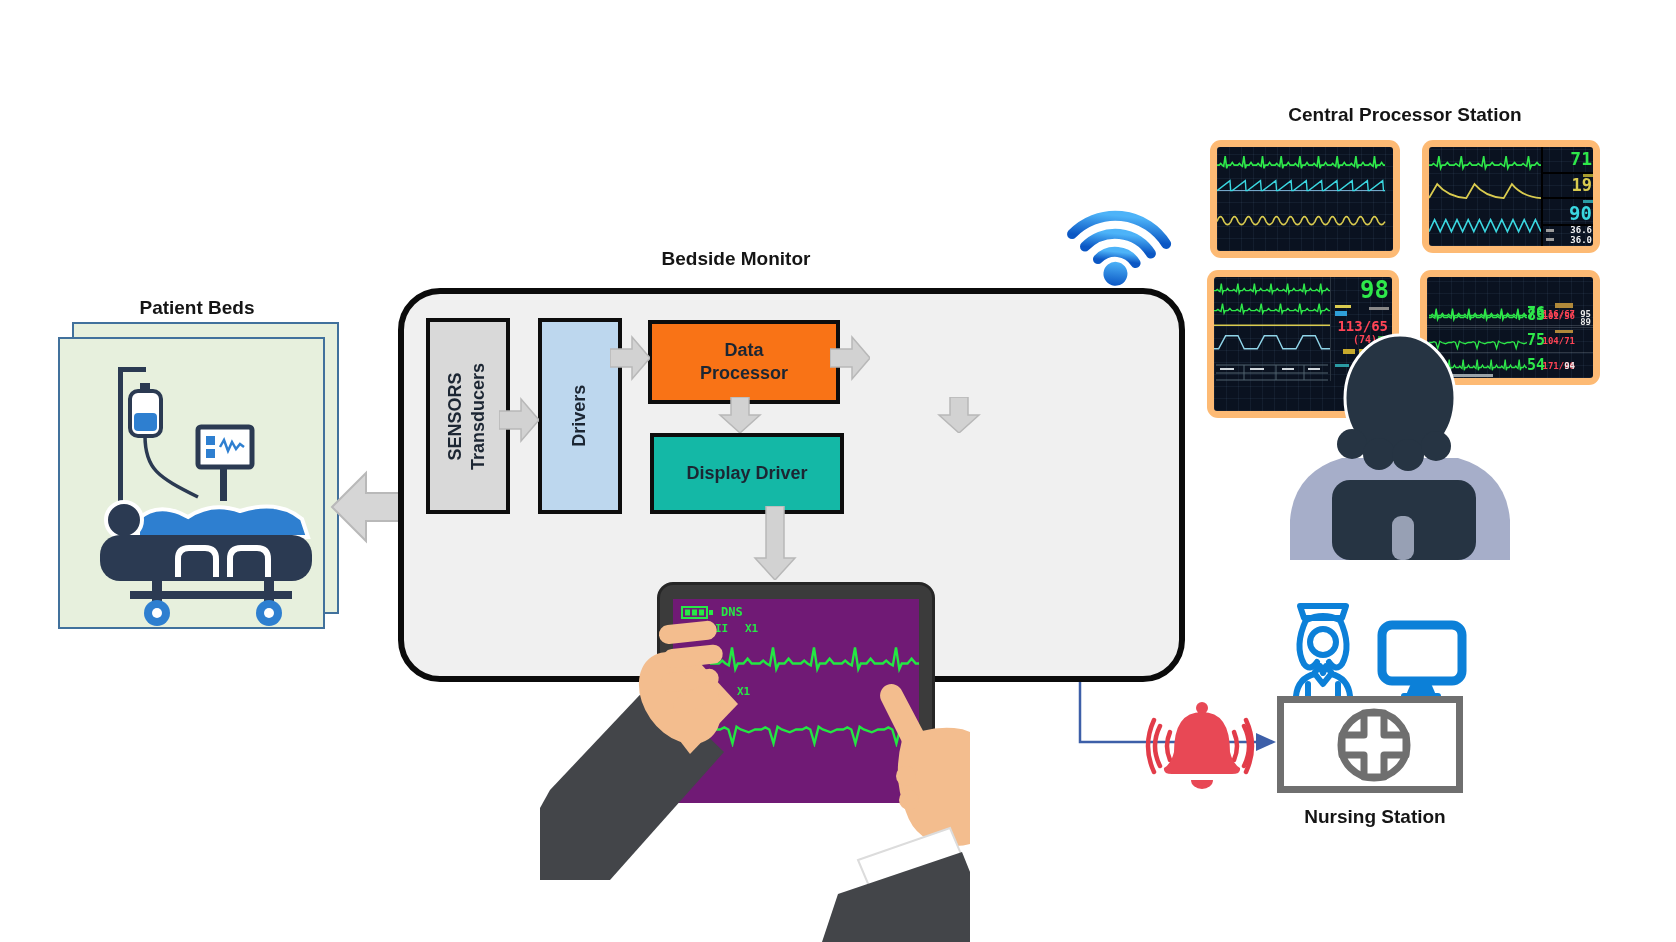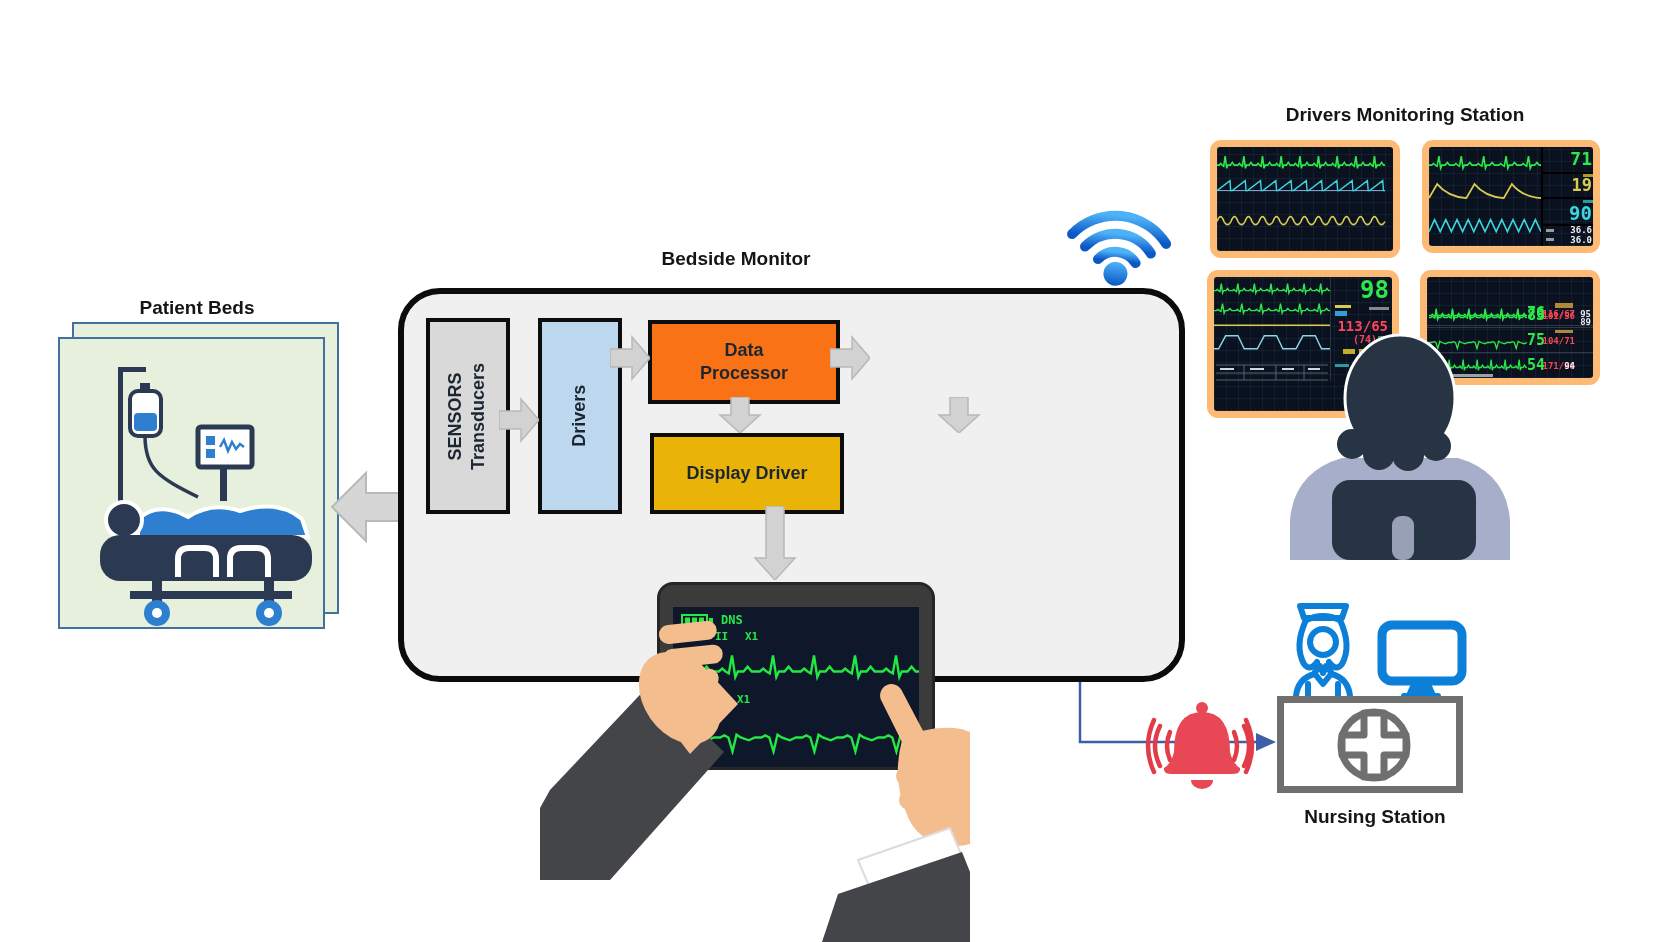--- a/index.html
+++ b/index.html
@@ -91,21 +91,21 @@
         <div class="vtext">Drivers</div>
       </div>
   </div>
 
   <div class="block" style="left:648px;top:320px;width:184px;height:76px;background:#f97316;">
     <div><span>Data</span><br>
          <span>Processor</span></div>
   </div>
 
 
-  <div class="block" style="left:650px;top:433px;width:186px;height:73px;background:#eab308;">
+  <div class="block" style="left:650px;top:433px;width:186px;height:73px;background:#14b8a6;">
     <span>Display Driver</span>
   </div>
 
 
   <svg class="abs" style="left:499px;top:397px;" width="40" height="46">
     <polygon points="0,14 22,14 22,2 40,23 22,44 22,32 0,32" fill="#d2d2d2" stroke="#b8b8b8" stroke-width="1.5"></polygon>
     </svg>
   <svg class="abs" style="left:610px;top:335px;" width="40" height="46">
     <polygon points="0,14 22,14 22,2 40,23 22,44 22,32 0,32" fill="#d2d2d2" stroke="#b8b8b8" stroke-width="1.5"></polygon>
     </svg>
@@ -116,21 +116,21 @@
     <polygon points="13,0 13,18 2,18 22,36 42,18 31,18 31,0" fill="#d2d2d2" stroke="#b8b8b8" stroke-width="1.5"></polygon>
     </svg>
   <svg class="abs" style="left:937px;top:397px;" width="44" height="36">
     <polygon points="13,0 13,18 2,18 22,36 42,18 31,18 31,0" fill="#d2d2d2" stroke="#b8b8b8" stroke-width="1.5"></polygon>
     </svg>
   <svg class="abs" style="left:753px;top:506px;" width="44" height="74">
     <polygon points="13,0 13,52 2,52 22,74 42,52 31,52 31,0" fill="#d2d2d2" stroke="#b8b8b8" stroke-width="1.5"></polygon>
     </svg>
 
   <div class="abs" style="left:657px;top:582px;width:278px;height:188px;background:#3b3b3b;border:3px solid #262626;border-radius:16px;box-sizing:border-box;">
-    <div style="position:absolute;left:13px;top:22px;width:246px;height:160px;background:#0f172a;overflow:hidden;">
+    <div style="position:absolute;left:13px;top:14px;width:246px;height:204px;background:#701a75;overflow:hidden;">
       <svg class="abs" style="left:8px;top:7px;" width="34" height="14">
         <rect x="1" y="1" width="25" height="11" fill="none" stroke="#26e946" stroke-width="2"></rect>
         <rect x="28" y="4" width="4" height="5" fill="#26e946"></rect>
         <rect x="4" y="3.5" width="5" height="6" fill="#26e946"></rect>
         <rect x="11" y="3.5" width="5" height="6" fill="#26e946"></rect>
         <rect x="18" y="3.5" width="5" height="6" fill="#26e946"></rect>
       </svg>
       <span class="tabtext" style="left:48px;top:6px;font-size:12px;">DNS</span>
       <span class="tabtext" style="left:8px;top:23px;font-size:11px;">1.</span>
       <span class="tabtext" style="left:42px;top:23px;font-size:11px;">II</span>
@@ -175,21 +175,21 @@
         <stop offset="0" stop-color="#4db3f8"></stop>
           <stop offset="1" stop-color="#0b57c4"></stop>
       </linearGradient>
     </defs>
     <path d="M38.1,71.2 A24,24 0 0 1 75.9,71.2" fill="none" stroke="url(#wg)" stroke-width="10" stroke-linecap="round"></path>
     <path d="M23.9,60.1 A42,42 0 0 1 90.1,60.1" fill="none" stroke="url(#wg)" stroke-width="10" stroke-linecap="round"></path>
     <path d="M9.7,49.0 A60,60 0 0 1 104.3,49.0" fill="none" stroke="url(#wg)" stroke-width="10" stroke-linecap="round"></path>
     <circle cx="57" cy="84" r="12" fill="url(#wg)"></circle>
   </svg>
 
-  <div class="title" style="left:1240px;top:104px;width:330px;">Drivers Monitoring Station</div>
+  <div class="title" style="left:1240px;top:104px;width:330px;">Central Processor Station</div>
 
   <div class="mon" style="left:1210px;top:140px;width:190px;height:118px;">
     <div class="mscreen">
       <svg class="abs" style="left:0;top:0;" width="176" height="104">
         <g transform="translate(0,2)">
             <path fill="none" stroke="#2ee84a" stroke-width="1.6" d="M0,16.1 L2.2,16.1 L3.7,14.5 L5.2,16.1 L6.7,17.2 L8.2,7.1 L9.7,19.3 L10.8,16.1 L13.4,16.1 L15.3,13.4 L17.2,16.1 L18.7,16.1 L20.9,16.1 L22.4,14.5 L23.9,16.1 L25.4,17.2 L26.9,7.1 L28.4,19.3 L29.5,16.1 L32.1,16.1 L34.0,13.4 L35.8,16.1 L37.3,16.1 L39.6,16.1 L41.1,14.5 L42.6,16.1 L44.1,17.2 L45.5,7.1 L47.0,19.3 L48.2,16.1 L50.8,16.1 L52.6,13.4 L54.5,16.1 L56.0,16.1 L58.2,16.1 L59.7,14.5 L61.2,16.1 L62.7,17.2 L64.2,7.1 L65.7,19.3 L66.8,16.1 L69.4,16.1 L71.3,13.4 L73.2,16.1 L74.7,16.1 L76.9,16.1 L78.4,14.5 L79.9,16.1 L81.4,17.2 L82.9,7.1 L84.4,19.3 L85.5,16.1 L88.1,16.1 L90.0,13.4 L91.8,16.1 L93.3,16.1 L95.6,16.1 L97.1,14.5 L98.6,16.1 L100.1,17.2 L101.5,7.1 L103.0,19.3 L104.2,16.1 L106.8,16.1 L108.6,13.4 L110.5,16.1 L112.0,16.1 L114.2,16.1 L115.7,14.5 L117.2,16.1 L118.7,17.2 L120.2,7.1 L121.7,19.3 L122.8,16.1 L125.4,16.1 L127.3,13.4 L129.2,16.1 L130.7,16.1 L132.9,16.1 L134.4,14.5 L135.9,16.1 L137.4,17.2 L138.9,7.1 L140.4,19.3 L141.5,16.1 L144.1,16.1 L146.0,13.4 L147.8,16.1 L149.3,16.1 L151.6,16.1 L153.1,14.5 L154.6,16.1 L156.1,17.2 L157.5,7.1 L159.0,19.3 L160.2,16.1 L162.8,16.1 L164.6,13.4 L166.5,16.1 L168.0,16.1"></path>
           </g>
         <g transform="translate(0,30)">
           <path fill="none" stroke="#7fb6d9" stroke-width="1" d="M0,13.6 L168.0,13.6"></path>
           <path fill="none" stroke="#3ad7e0" stroke-width="1.4" d="M0,13.6 L13.0,3.6 L13.7,13.6 L15.3,13.6 L28.3,3.6 L29.0,13.6 L30.5,13.6 L43.5,3.6 L44.3,13.6 L45.8,13.6 L58.8,3.6 L59.6,13.6 L61.1,13.6 L74.1,3.6 L74.8,13.6 L76.4,13.6 L89.3,3.6 L90.1,13.6 L91.6,13.6 L104.6,3.6 L105.4,13.6 L106.9,13.6 L119.9,3.6 L120.7,13.6 L122.2,13.6 L135.2,3.6 L135.9,13.6 L137.5,13.6 L150.4,3.6 L151.2,13.6 L152.7,13.6 L165.7,3.6 L166.5,13.6 L168.0,13.6"></path>

